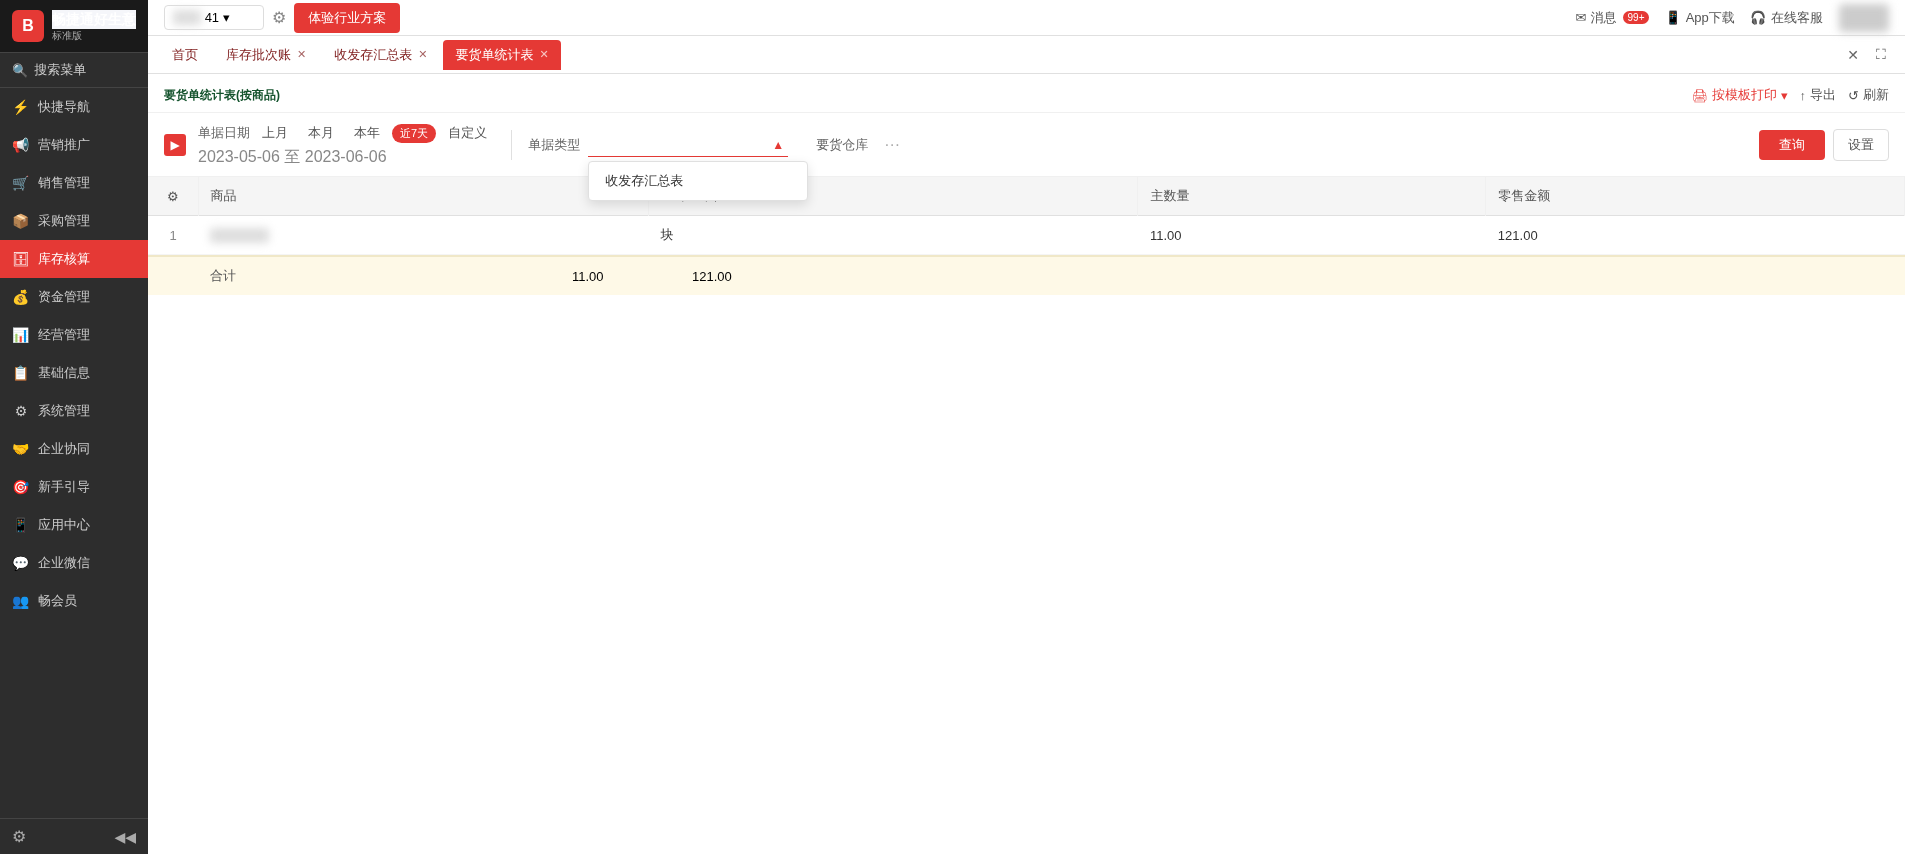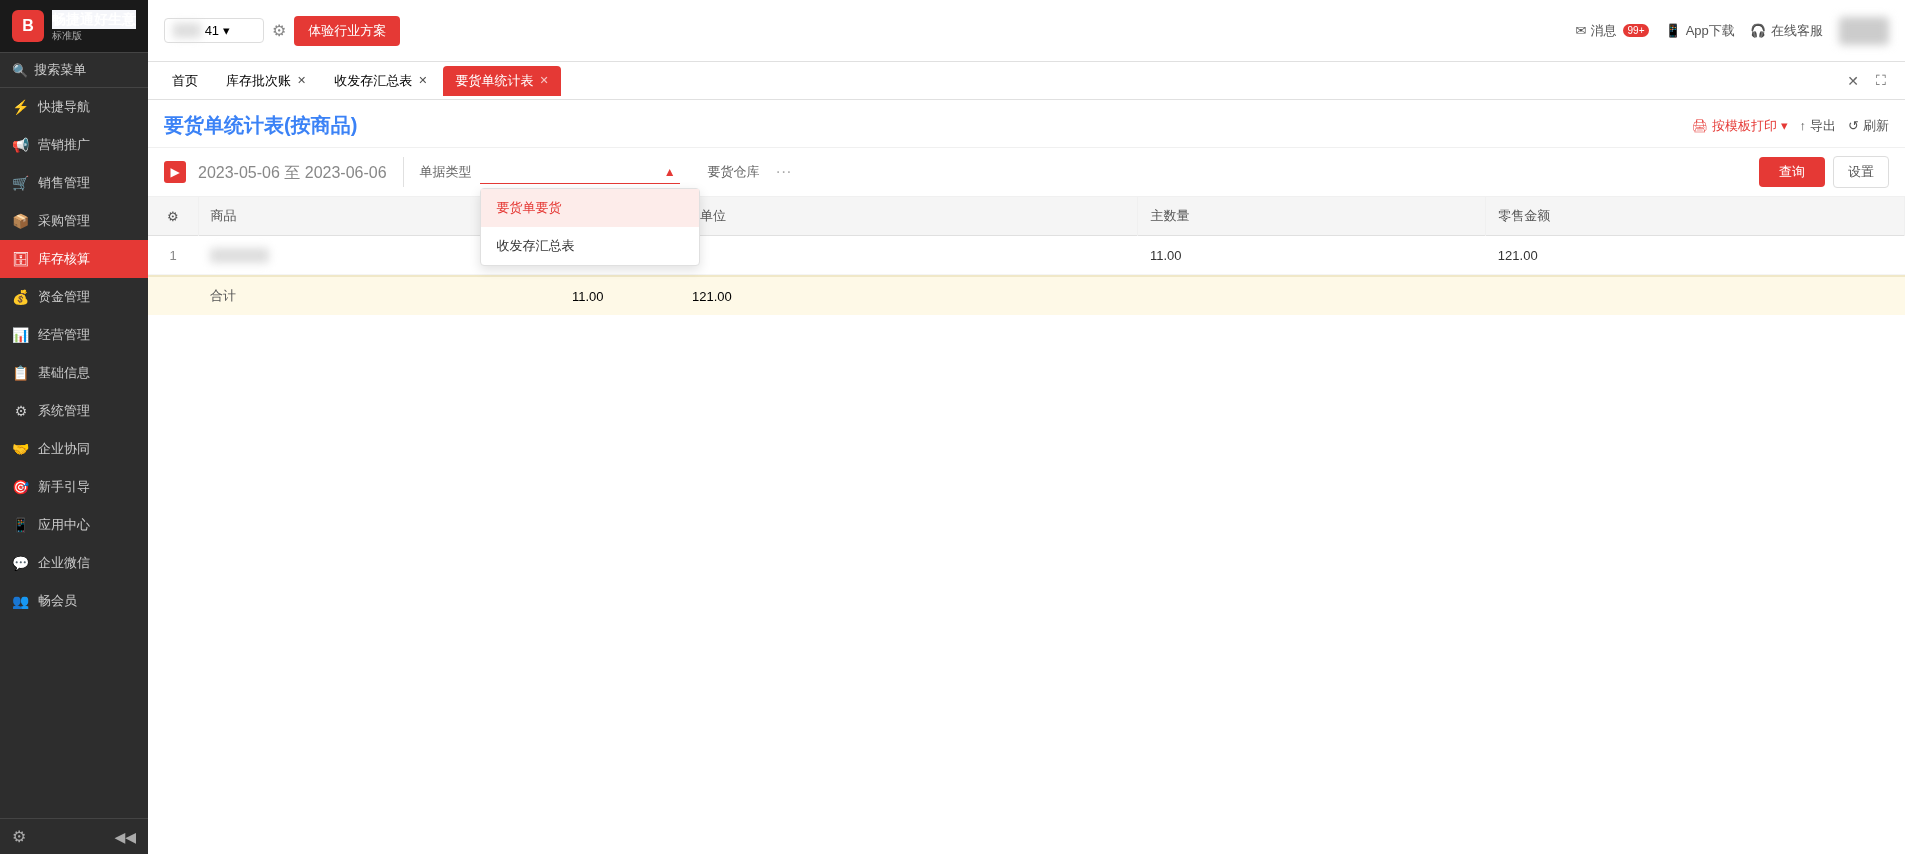--- a/index.html
+++ b/index.html
@@ -84,21 +84,21 @@
       overflow: hidden;
     }
 
     
     .header {
       background: #fff;
       border-bottom: 1px solid #e0e0e0;
       display: flex;
       align-items: center;
       padding: 0 16px;
-      height: 62px;
+      height: 36px;
       gap: 12px;
       flex-shrink: 0;
     }
     .header-left { display: flex; align-items: center; gap: 8px; flex: 1; }
     .store-selector {
       display: flex;
       align-items: center;
       border: 1px solid #ddd;
       border-radius: 4px;
       padding: 4px 8px;
@@ -155,21 +155,21 @@
       flex-shrink: 0;
       gap: 4px;
     }
     .tab {
       display: flex;
       align-items: center;
       padding: 6px 12px;
       cursor: pointer;
       border-radius: 4px 4px 0 0;
       font-size: 13px;
-      color: #000000;
+      color: #7f1d1d;
       gap: 4px;
       white-space: nowrap;
     }
     .tab.active {
       background: #e53935;
       color: #fff;
     }
     .tab-close {
       font-size: 11px;
       cursor: pointer;
@@ -206,23 +206,23 @@
       min-height: calc(100% - 0px);
     }
     .page-header {
       display: flex;
       align-items: center;
       justify-content: space-between;
       padding: 12px 16px 8px 16px;
       background: #fff;
     }
     .page-title {
-      font-size: 20px;
+      font-size: 12px;
       font-weight: bold;
-      color: #3b82f6;
+      color: #14532d;
     }
     .page-actions {
       display: flex;
       align-items: center;
       gap: 12px;
       font-size: 13px;
       color: #555;
     }
     .action-btn {
       display: flex;
@@ -583,33 +583,40 @@
             <span>↺</span>
             <span>刷新</span>
           </div>
         </div>
       </div>
 
       <div class="filter-bar">
         <div class="filter-toggle-btn">▶</div>
 
         <div class="filter-section">
+          <div class="date-options">
+            <span class="filter-label">单据日期</span>
+            <span class="date-option">上月</span>
+            <span class="date-option">本月</span>
+            <span class="date-option">本年</span>
+            <span class="date-option highlight">近7天</span>
+            <span class="date-option">自定义</span>
+          </div>
           <div class="date-range">2023-05-06 至 2023-06-06</div>
         </div>
 
         <div class="filter-divider"></div>
 
         <div class="type-selector">
           <span class="type-label">单据类型</span>
           <div class="type-input-wrap">
             <input class="type-input" type="text" value="" placeholder="" readonly="" style="">
             <span class="type-arrow">▲</span>
 
             <div class="type-dropdown" id="type-dropdown">
-            <div class="dropdown-item selected">要货单要货</div>
                 <div class="dropdown-item">收发存汇总表</div>
               </div>
           </div>
         </div>
 
         <span class="warehouse-label">要货仓库</span>
         <span class="warehouse-ellipsis">···</span>
 
         <div class="filter-right">
           <button class="btn-query">查询</button>

